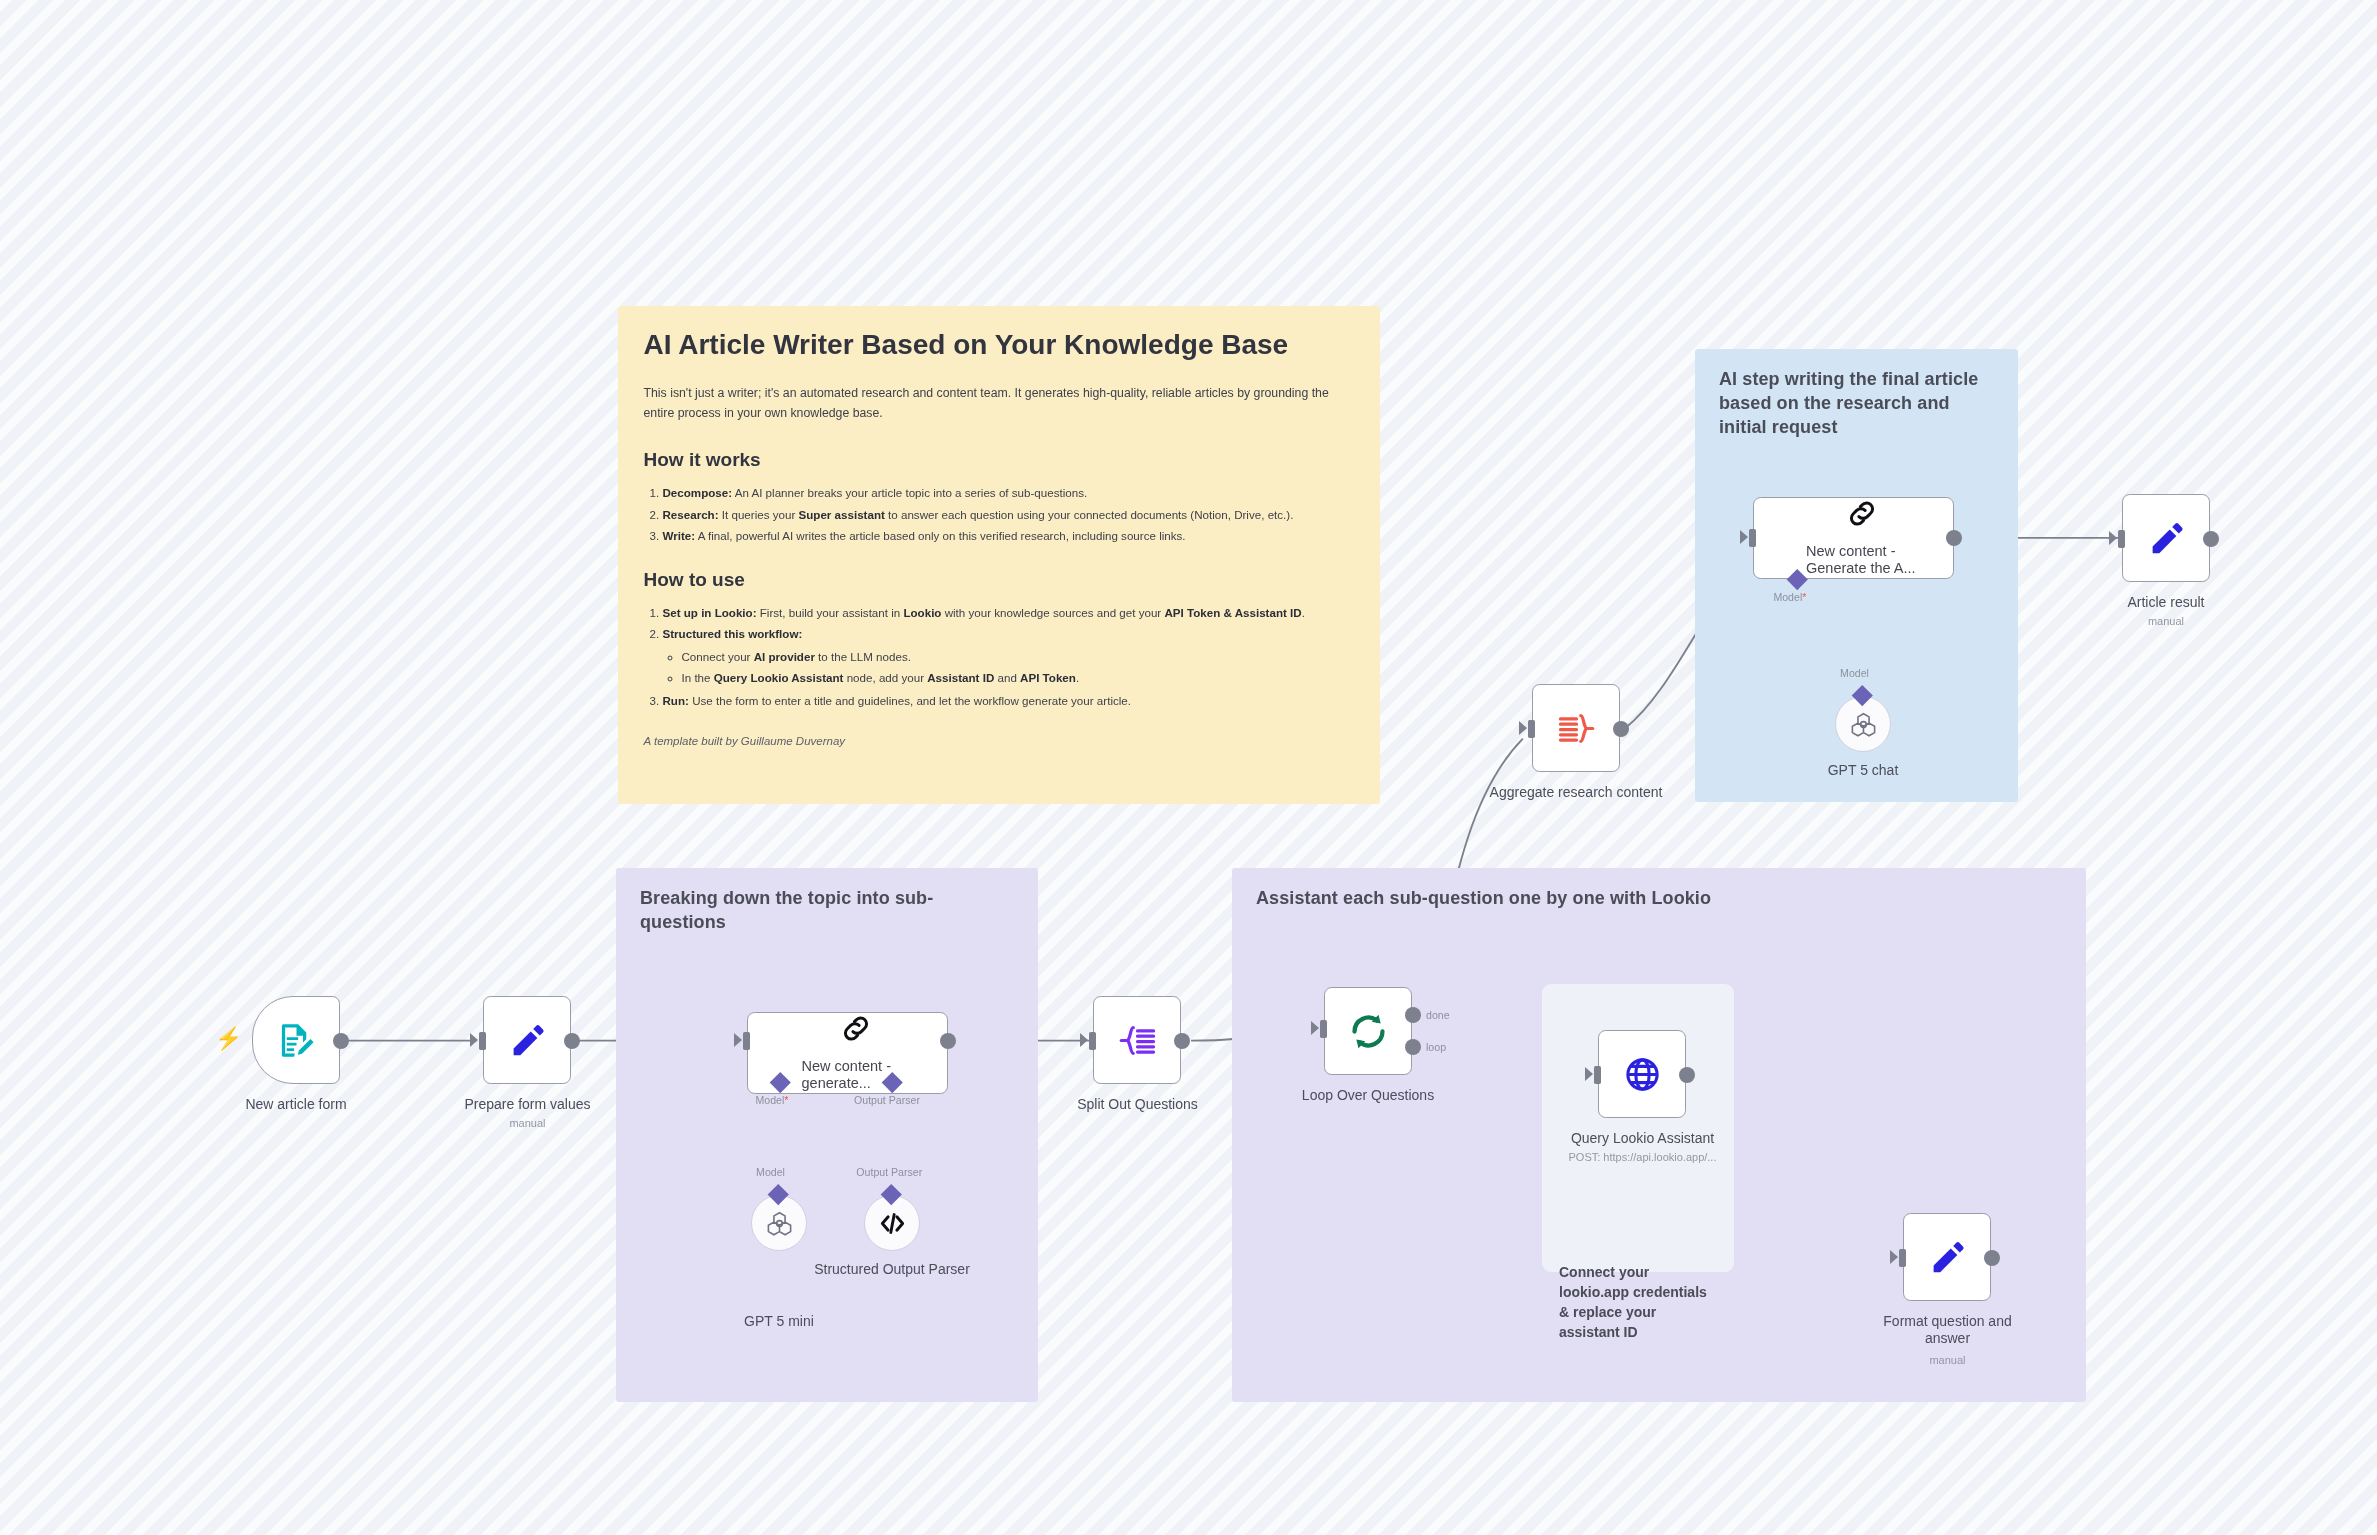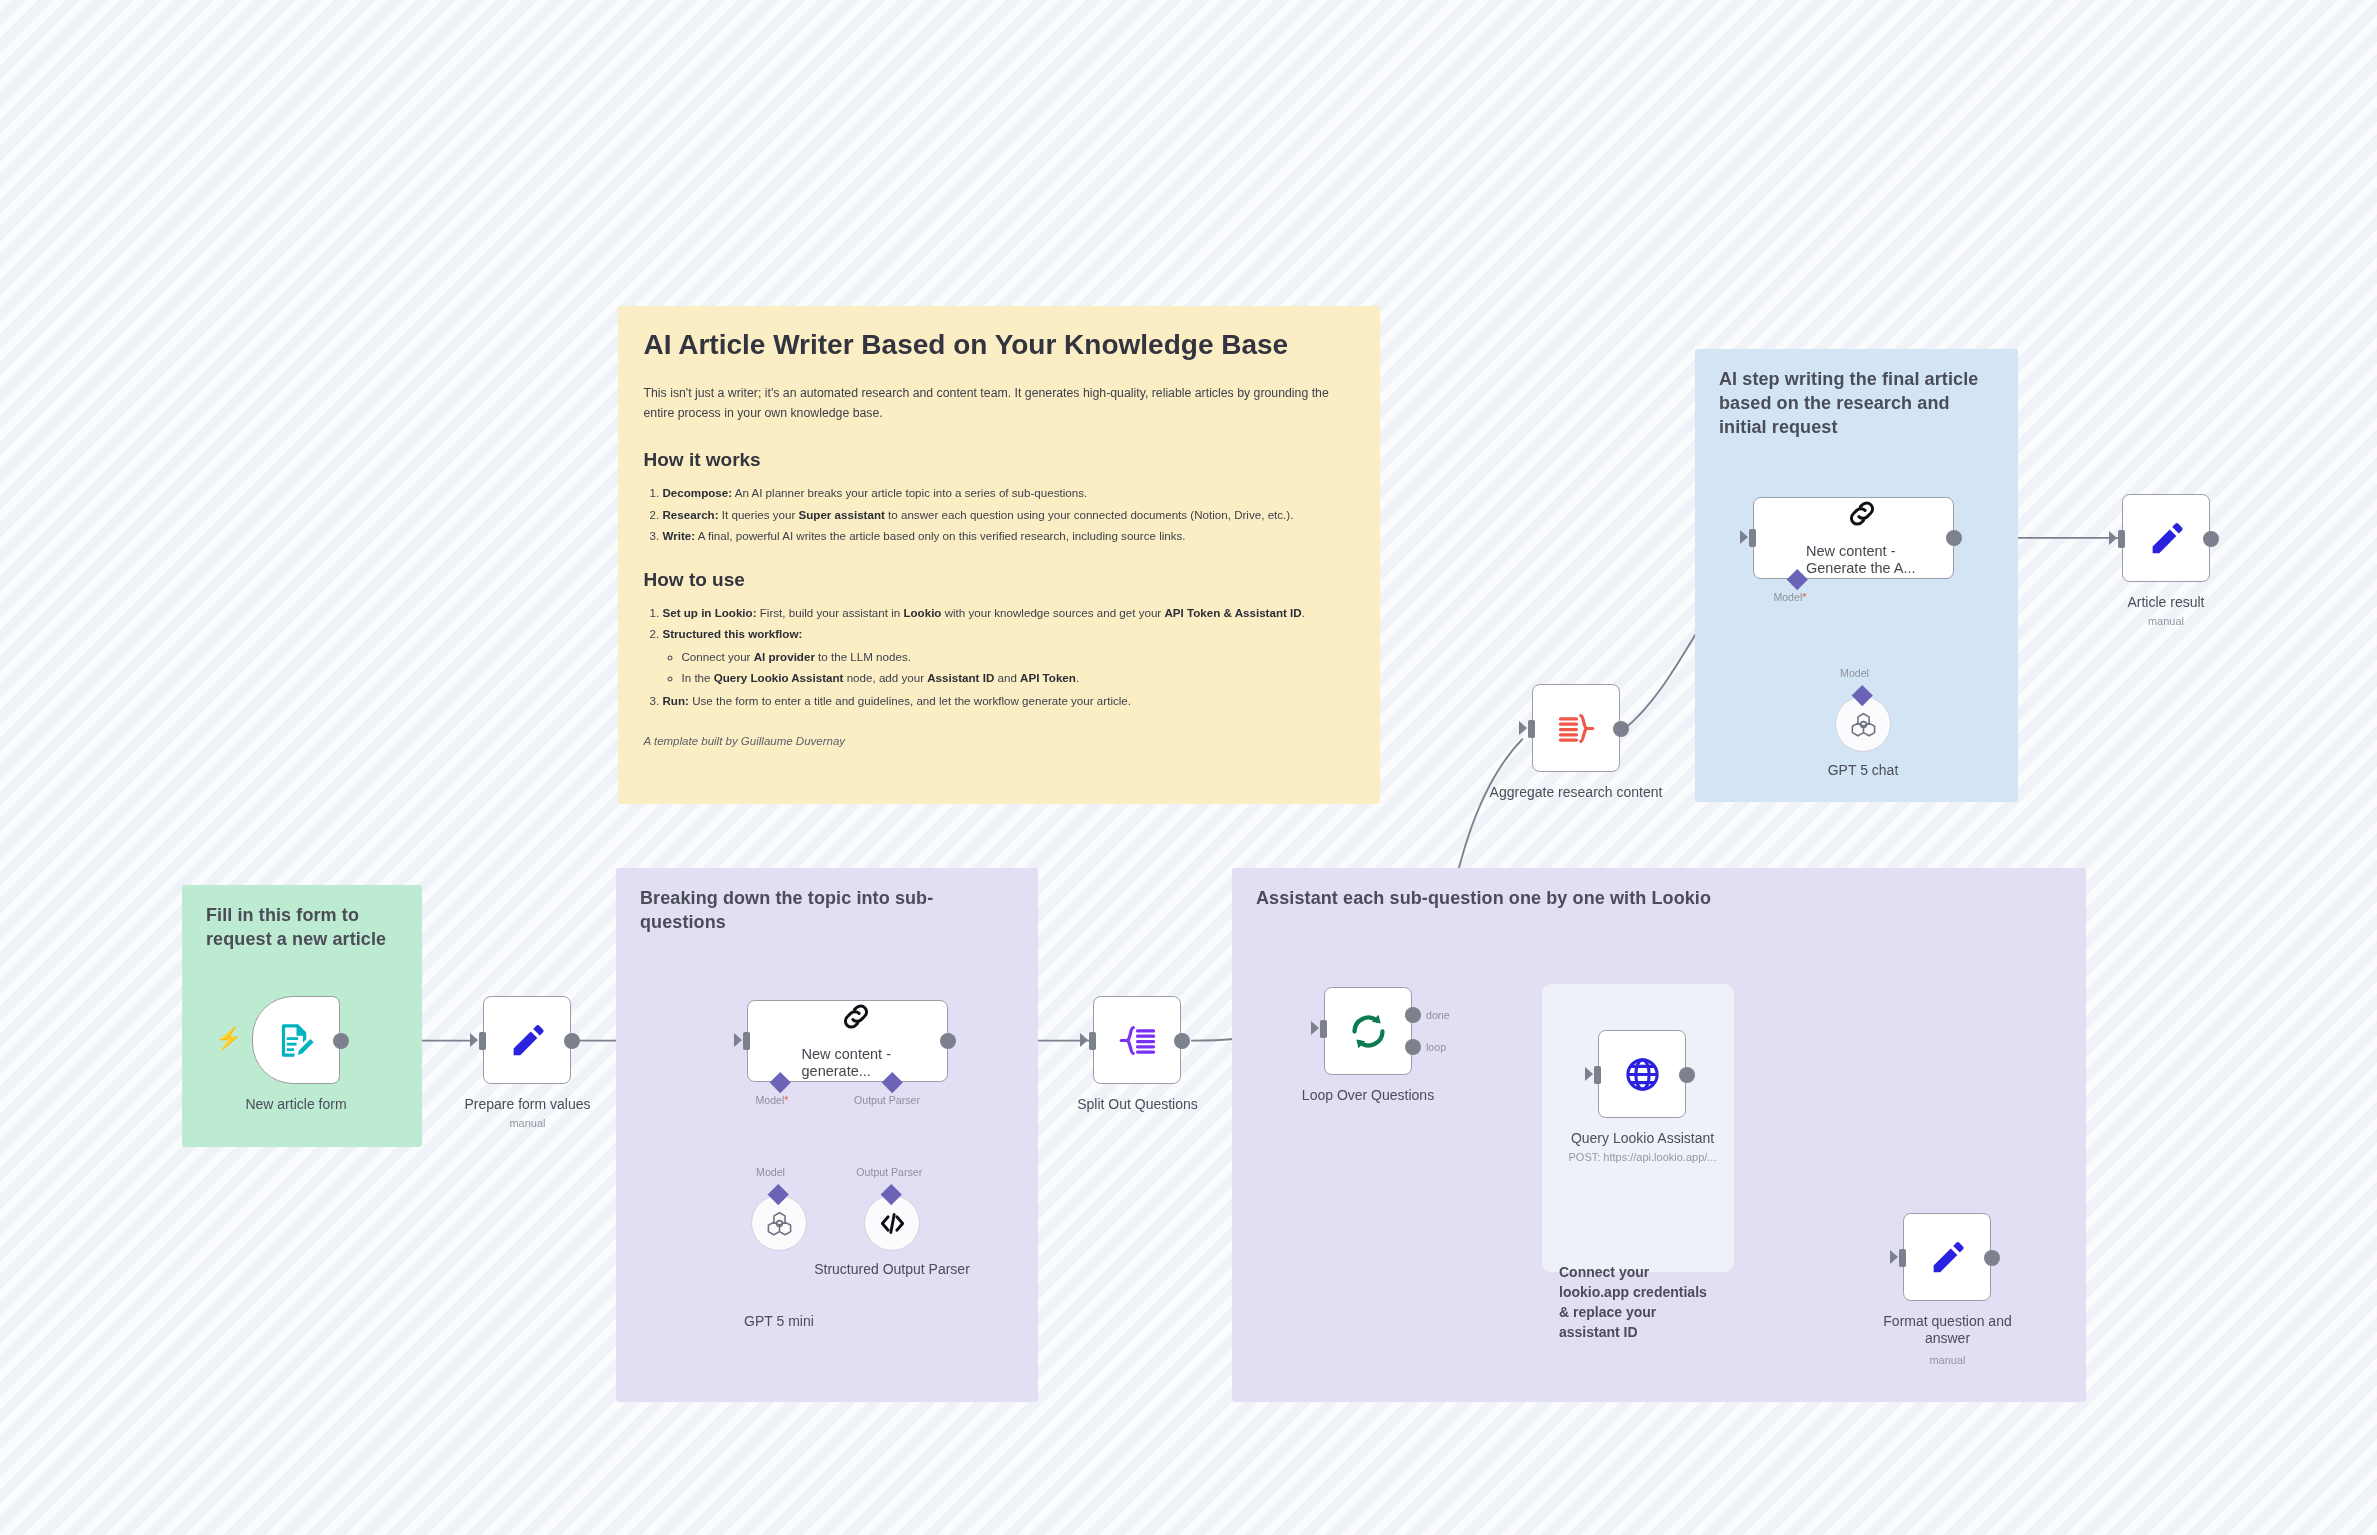--- a/index.html
+++ b/index.html
@@ -139,23 +139,20 @@
       </li>
       <li><b>Run:</b> Use the form to enter a title and guidelines, and let the workflow generate your article.</li>
     </ol>
     <p class="byline">A template built by Guillaume Duvernay</p>
   </div>
 
   <div class="sticky sticky-blue hdr-note" style="left:1695px;top:349px;width:323px;height:453px;">
     <div class="sticky-title">AI step writing the final article based on the research and initial request</div>
   </div>
 
-  <div class="sticky sticky-green hdr-note" style="left:182px;top:885px;width:240px;height:262px;">
-    <div class="sticky-title">Fill in this form to request a new article</div>
-  </div>
 
   <div class="sticky sticky-purple hdr-note" style="left:616px;top:868px;width:422px;height:534px;">
     <div class="sticky-title">Breaking down the topic into sub-questions</div>
   </div>
 
   <div class="sticky sticky-purple hdr-note" style="left:1232px;top:868px;width:854px;height:534px;">
     <div class="sticky-title">Assistant each sub-question one by one with Lookio</div>
   </div>
 
   <div class="sticky-inline-note" style="left:1542px;top:984px;width:192px;height:288px;">
@@ -185,21 +182,21 @@
         <path fill="#2b22e0" d="M15.7 4.5l2-2a1.4 1.4 0 0 1 2 0l2.3 2.3a1.4 1.4 0 0 1 0 2l-2 2z"></path>
       </svg>
     </div>
     <div class="port-in" style="left:-4.3px;top:36px;"></div>
     <div class="port-out" style="left:81px;top:37px;"></div>
     <div class="node-label" style="left:-49px;top:100px;width:187px;">Prepare form values</div>
     <div class="node-sub" style="left:-49px;top:121px;width:187px;">manual</div>
   </div>
 
   <div class="node" style="left:747px;top:1000px;">
-    <div class="node-box wide" style="left:0;top:0;width:201px;height:82px;">
+    <div class="node-box wide" style="left:0;top:12px;width:201px;height:82px;">
       <svg width="36" height="36" viewBox="0 0 24 24">
         <g fill="none" stroke="#101014" stroke-width="2.3" stroke-linecap="round">
           <path d="M9.6 14.4a4.6 4.6 0 0 0 6.5 0l2.6-2.6a4.6 4.6 0 1 0-6.5-6.5l-1.4 1.4"></path>
           <path d="M14.4 9.6a4.6 4.6 0 0 0-6.5 0l-2.6 2.6a4.6 4.6 0 1 0 6.5 6.5l1.4-1.4"></path>
         </g>
       </svg>
       <div class="node-inline-label" style="max-width:109px;">New content - generate...</div>
     </div>
     <div class="port-in" style="left:-4.3px;top:32px;"></div>
     <div class="port-out" style="left:193px;top:33px;"></div>

